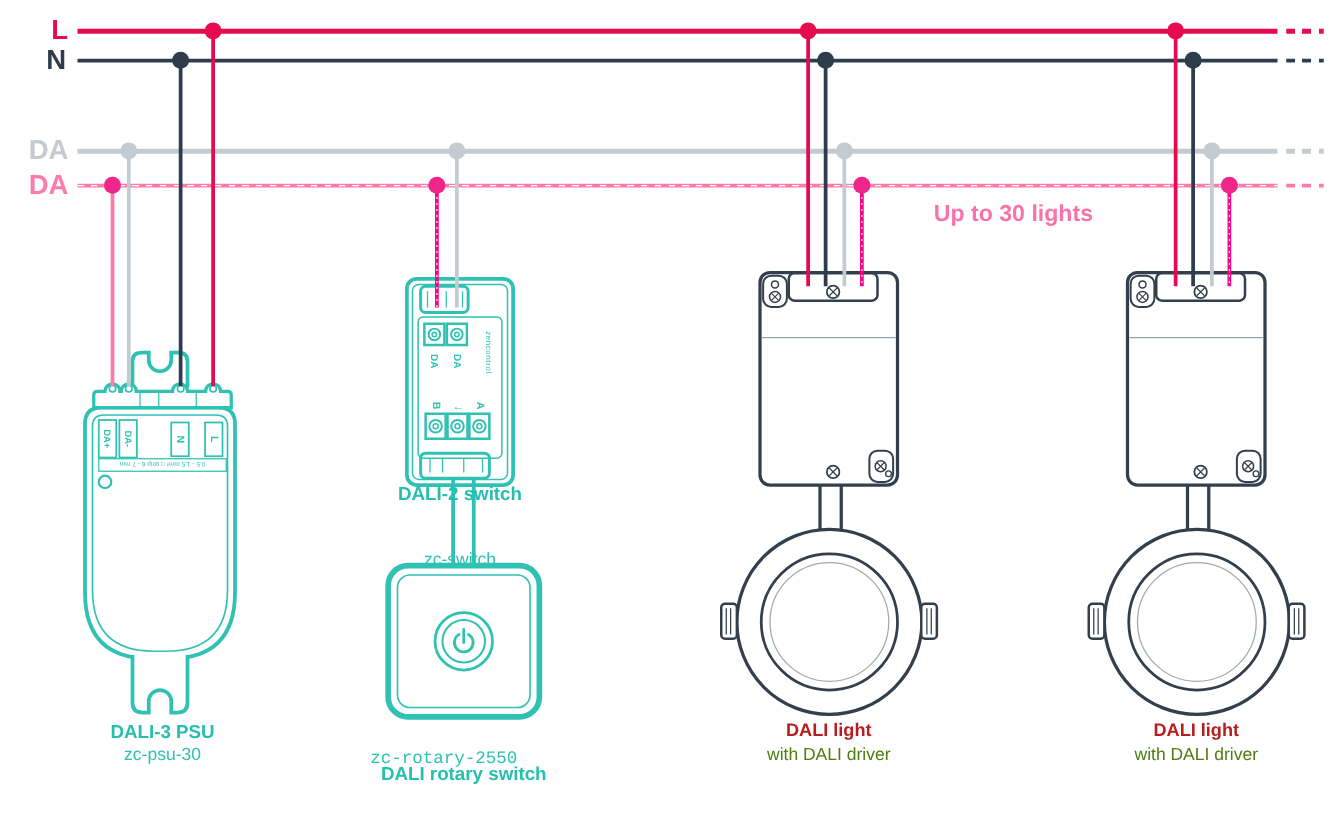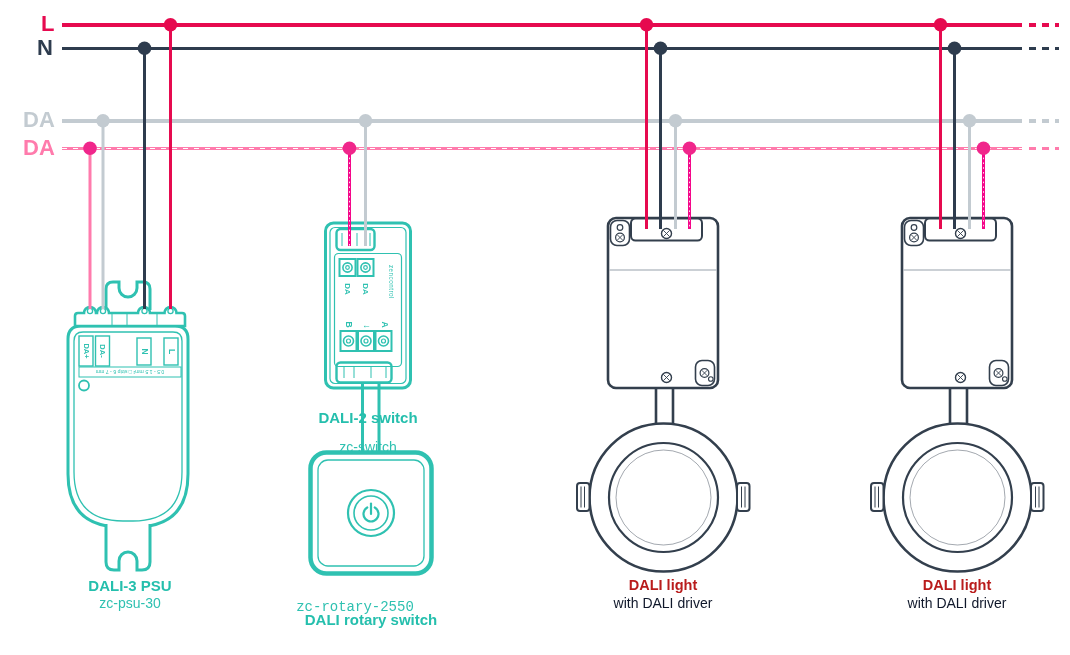--- a/index.html
+++ b/index.html
@@ -28,21 +28,21 @@
   .overlay{position:absolute;left:0;top:0;}
   .tl{stroke:#2fc1b1;fill:none;}
   .nv{stroke:#333f4d;fill:none;}
   .f{fill:#ffffff;}
   text{font-family:"Liberation Sans","DejaVu Sans",sans-serif;fill:#2fc1b1;}
   
   .devlabel{position:absolute;transform:translateX(-50%);white-space:nowrap;text-align:center;line-height:1;}
   .name{font-weight:bold;font-size:15px;color:#25bfad;}
   .model{font-size:14px;color:#2fc1b1;}
   .dkname{font-weight:bold;font-size:14.5px;color:#b91c1c;}
-  .dksub{font-size:14px;color:#0f172a;}
+  .dksub{font-size:14px;color:#4d7c0f;}
   .upto{position:absolute;left:747px;top:160px;font-weight:bold;font-size:18.5px;color:#fb71a9;}
 </style>
 </head>
 <body>
 
 <div class="diagram">
 
   <div class="bus bus-l"></div>
   <div class="bus bus-n"></div>
   <div class="bus bus-da"></div>
@@ -202,24 +202,25 @@
       <circle cx="365.5" cy="120.7" r="6.8" fill="#c3cbd1"></circle>
       <circle cx="675.5" cy="120.7" r="6.8" fill="#c3cbd1"></circle>
       <circle cx="969.5" cy="120.7" r="6.8" fill="#c3cbd1"></circle>
       <circle cx="90" cy="148.2" r="6.8" fill="#f0268b"></circle>
       <circle cx="349.5" cy="148.2" r="6.8" fill="#f0268b"></circle>
       <circle cx="689.5" cy="148.2" r="6.8" fill="#f0268b"></circle>
       <circle cx="983.5" cy="148.2" r="6.8" fill="#f0268b"></circle>
     </g>
   </svg>
 
+  <div class="upto">Up to 30 lights</div>
 
   <div class="devlabel name" style="left:130px;top:578px;">DALI-3 PSU</div>
   <div class="devlabel model" style="left:130px;top:596px;">zc-psu-30</div>
-  <div class="devlabel name" style="left:368px;top:410px;text-align:center;">DALI-2 switch</div>
+  <div class="devlabel name" style="left:368px;top:388px;text-align:center;">DALI-2 switch</div>
   <div class="devlabel model" style="left:368px;top:412px;margin-top:28px;">zc-switch</div>
   <div class="devlabel name" style="left:371px;top:582px;margin-top:30px;">DALI rotary switch</div>
   <div class="devlabel model" style="left:355px;top:600px;font-family:Liberation Mono, monospace;">zc-rotary-2550</div>
   <div class="devlabel dkname" style="left:663px;top:578px;">DALI light</div>
   <div class="devlabel dksub" style="left:663px;top:596px;">with DALI driver</div>
   <div class="devlabel dkname" style="left:957px;top:578px;">DALI light</div>
   <div class="devlabel dksub" style="left:957px;top:596px;">with DALI driver</div>
 
 </div>
 

